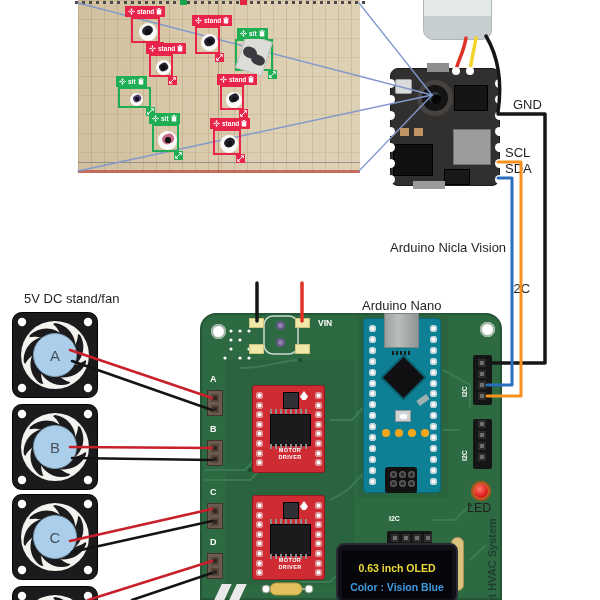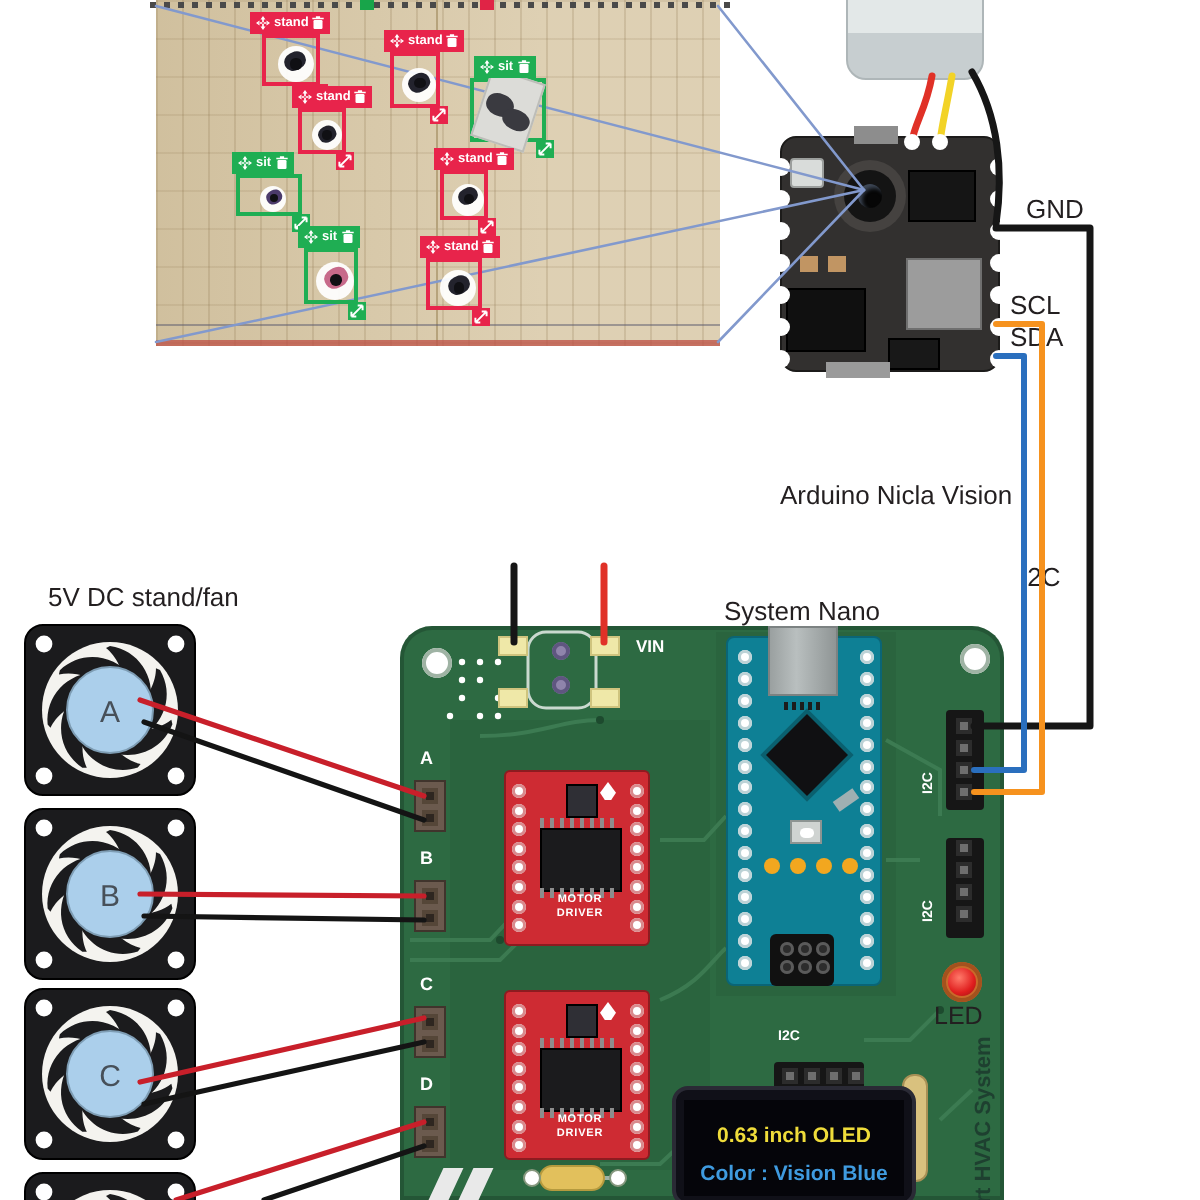--- a/index.html
+++ b/index.html
@@ -481,21 +481,21 @@
       <div class="dpad" style="left: 3px; top: 44.4px;"></div>
       <div class="dpad" style="left: 62px; top: 44.4px;"></div>
       <div class="dpad" style="left: 3px; top: 54px;"></div>
       <div class="dpad" style="left: 62px; top: 54px;"></div>
       <div class="dpad" style="left: 3px; top: 63.6px;"></div>
       <div class="dpad" style="left: 62px; top: 63.6px;"></div>
       <div class="dpad" style="left: 3px; top: 73.2px;"></div>
       <div class="dpad" style="left: 62px; top: 73.2px;"></div>
     </div>
 
-  <div class="lbl" style="left:362px;top:298px;">System Nano</div>
+  <div class="lbl" style="left:362px;top:298px;">Arduino Nano</div>
   <div id="nano" class="abs" style="left:363px;top:318px;width:78px;height:175px;background:#0e8095;border:1px solid #0a6576;border-radius:4px;box-sizing:border-box;">
     <div class="abs" style="left:20px;top:-6px;width:35px;height:35px;background:linear-gradient(90deg,#9aa0a0,#b9bfbf 40%,#8f9595);border:1px solid #7c8282;box-sizing:border-box;"></div>
     <div class="abs" style="left:28px;top:32px;width:20px;height:4px;background:repeating-linear-gradient(90deg,#1c1c1c 0 2px,transparent 2px 4px);"></div>
     <div class="abs" style="left:25px;top:44px;width:29px;height:29px;background:#101012;transform:rotate(45deg);box-shadow:0 0 0 2px rgba(0,0,0,.25);"></div>
     <div class="abs" style="left:53px;top:78px;width:12px;height:6px;background:#9fb0b2;transform:rotate(-35deg);"></div>
     <div class="abs" style="left:31px;top:91px;width:16px;height:12px;background:#cfd3d1;border:1px solid #8d9492;box-sizing:border-box;">
       <div class="abs" style="left:4px;top:2.5px;width:7px;height:5.5px;background:#fff;border-radius:40%;"></div>
     </div>
     <div id="nano-orange">
         <div class="abs" style="left: 18px; top: 110px; width: 8px; height: 8px; border-radius: 50%; background: rgb(242, 167, 31);"></div>

